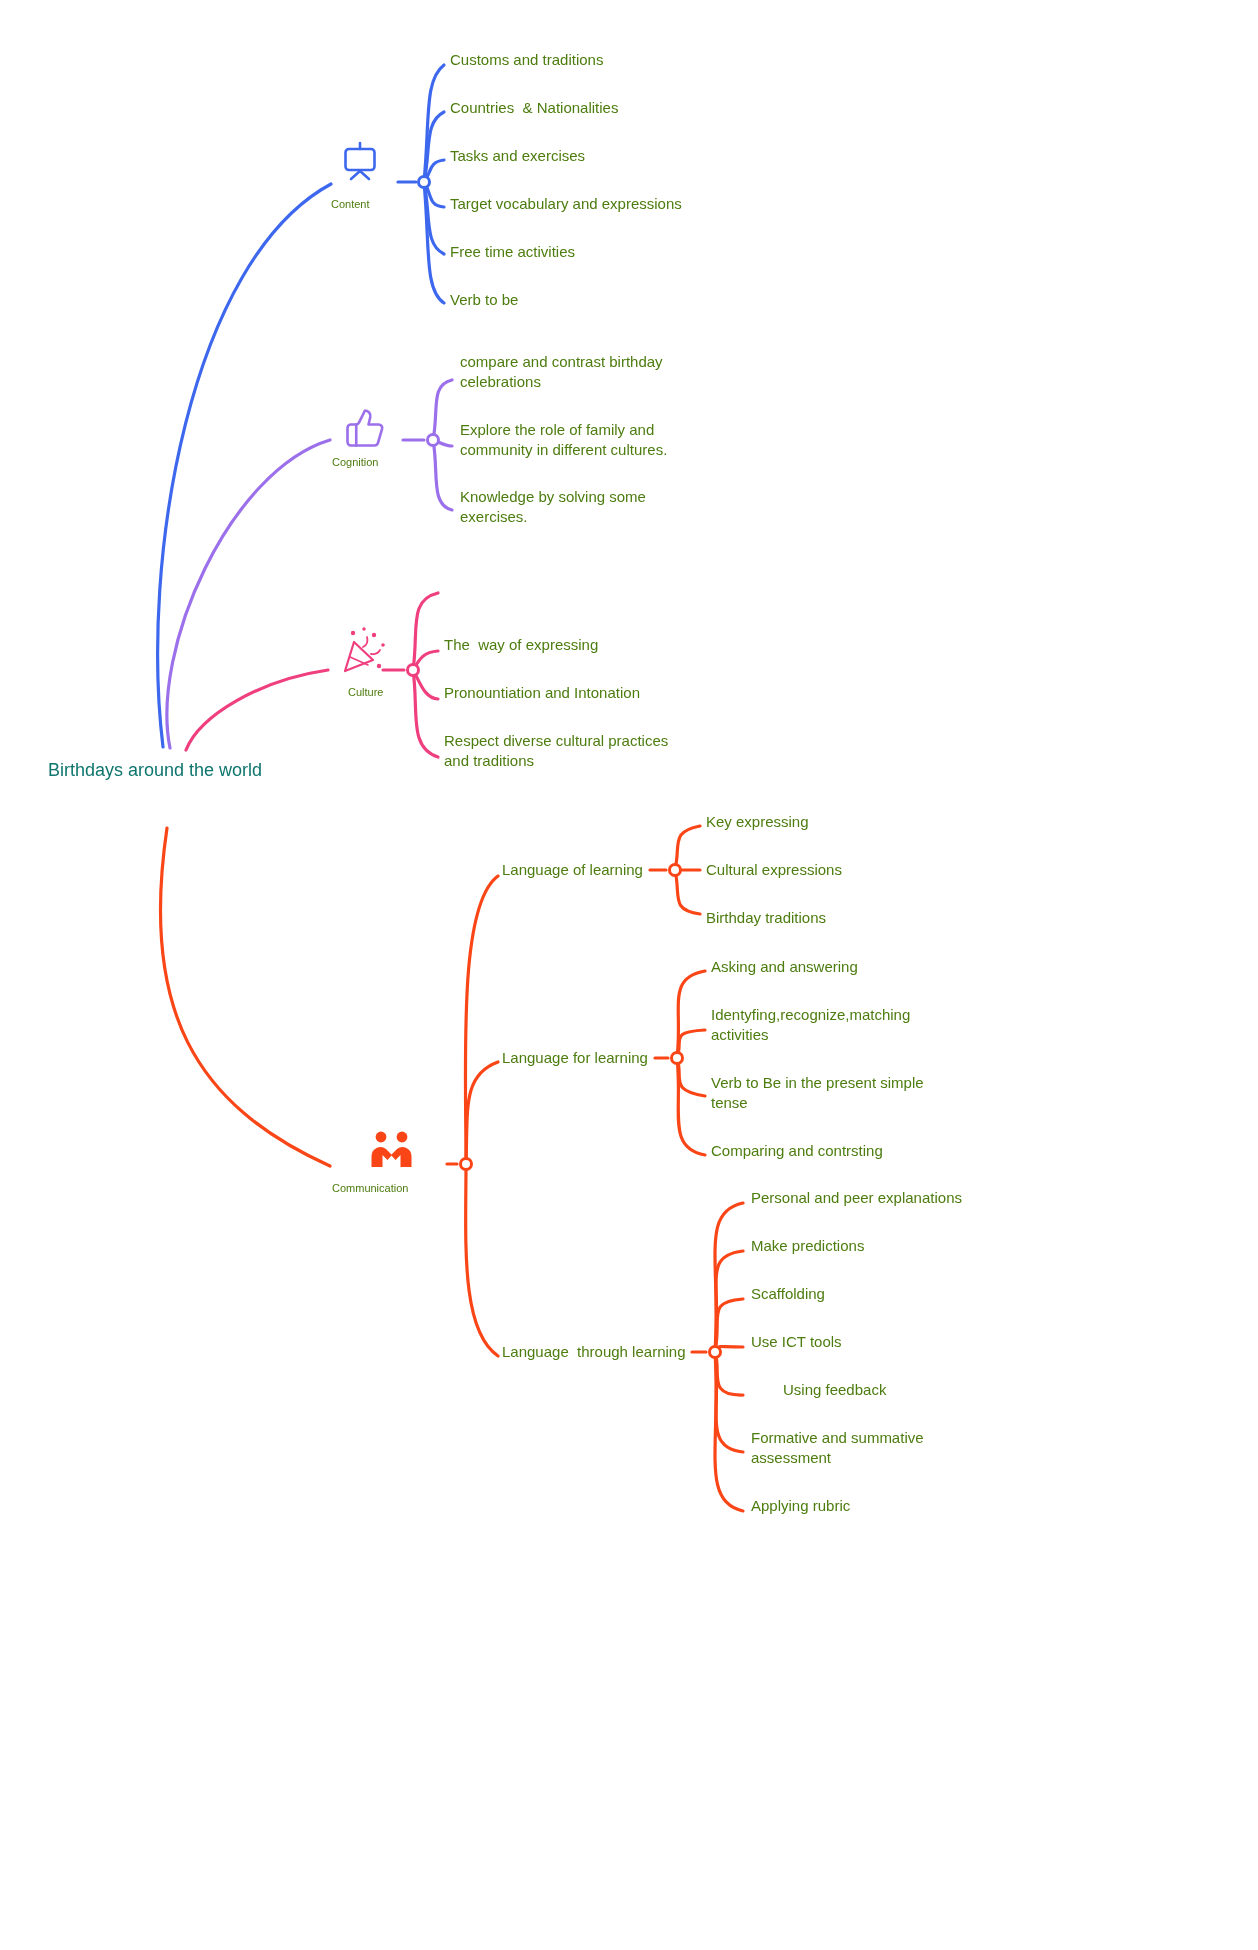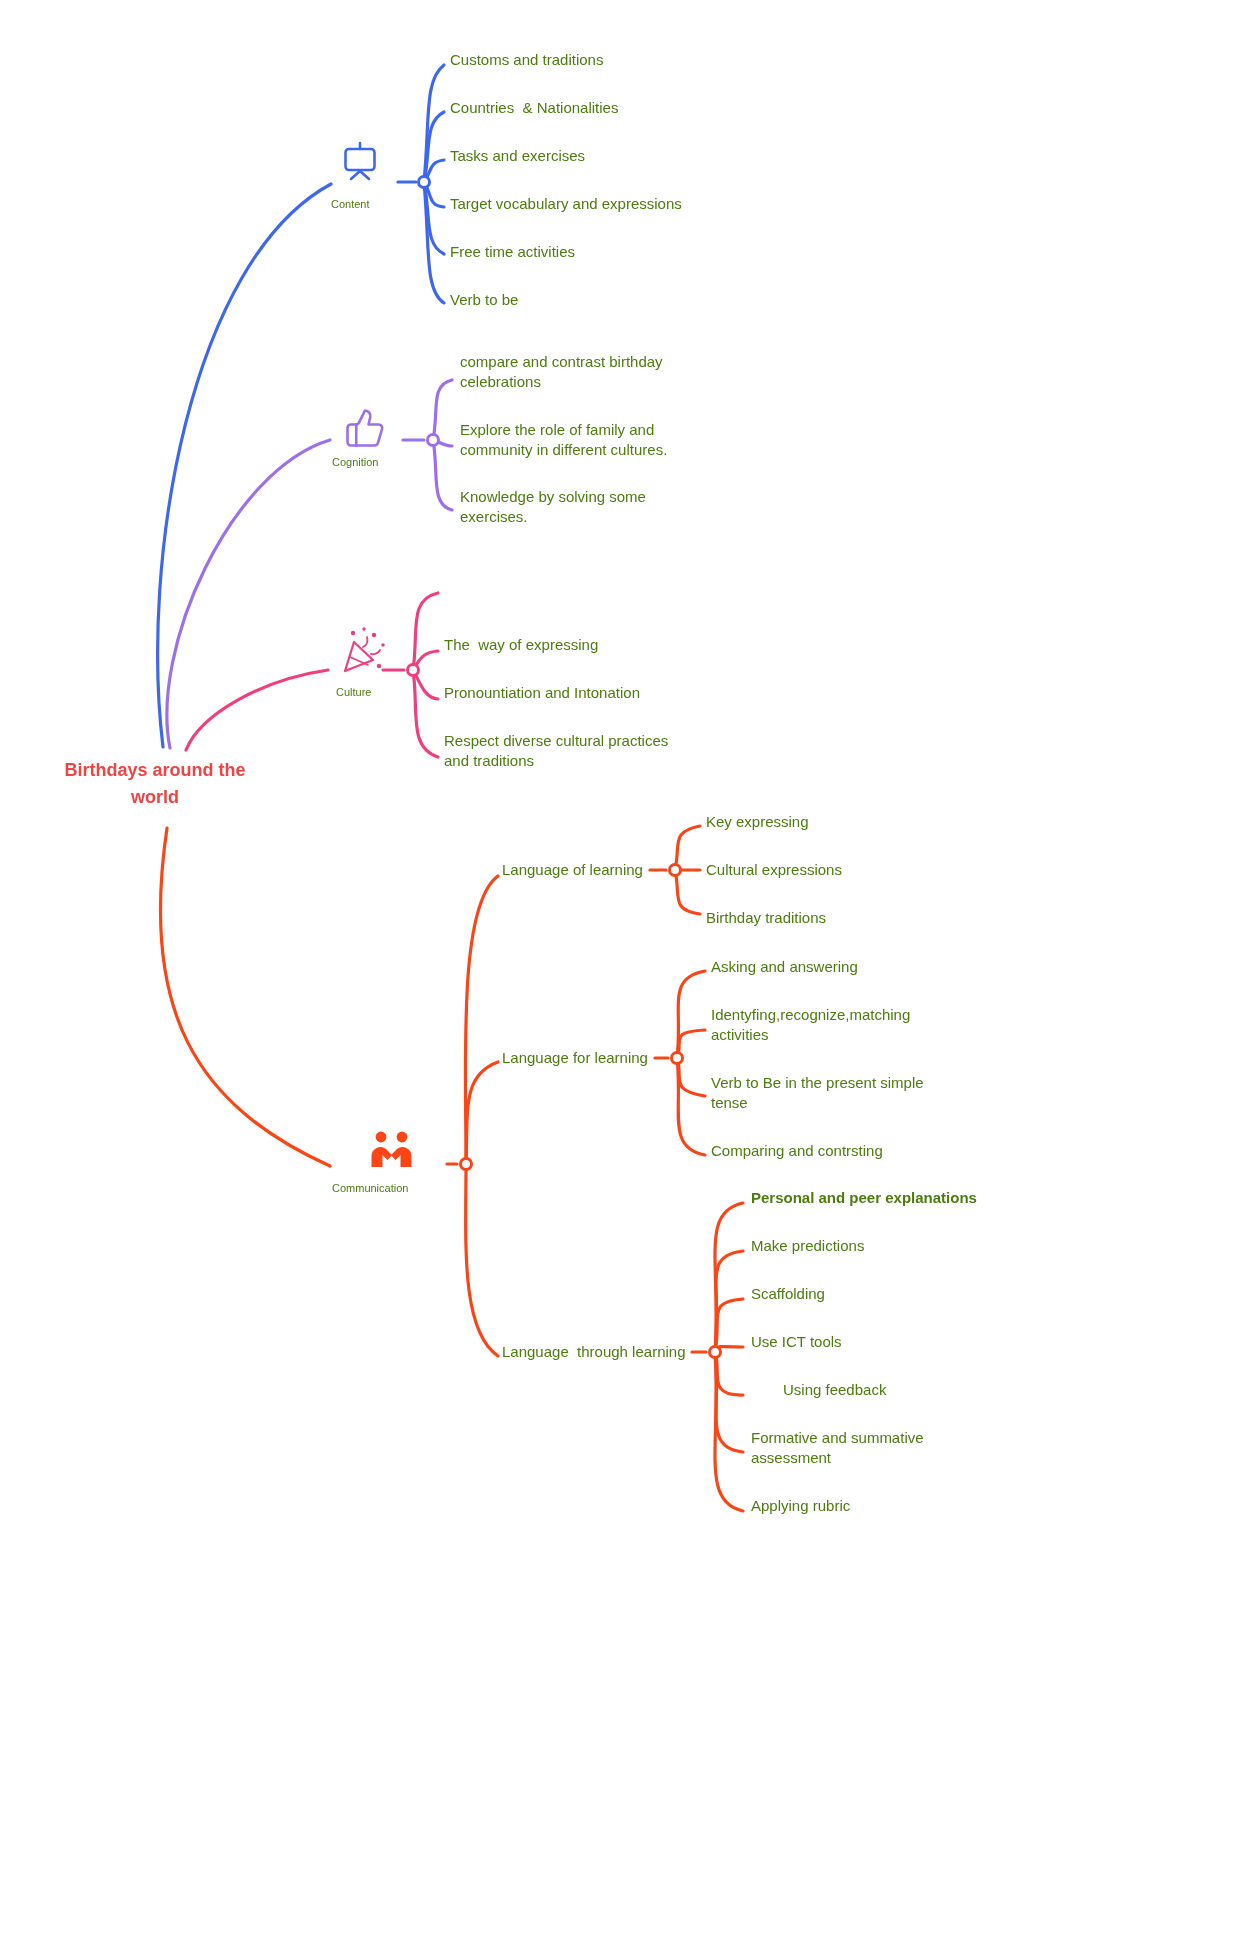--- a/index.html
+++ b/index.html
@@ -1,21 +1,21 @@
 <!DOCTYPE html>
 <html><head>
 <meta charset="utf-8">
 <style>
   html,body{margin:0;padding:0;background:#ffffff;}
   .canvas{position:relative;width:1258px;height:1950px;background:#ffffff;overflow:hidden;
           font-family:"Liberation Sans",sans-serif;color:#4b555f;}
   .layer{position:absolute;left:0;top:0;}
   .lbl{position:absolute;font-size:15px;line-height:19.5px;white-space:pre-wrap;color:#4d7c0f;}
   .root-title{position:absolute;left:47px;top:757px;width:216px;text-align:center;
-              font-weight:bold;font-size:18px;line-height:27px;color:#ef4444;white-space:pre-wrap;}
+              font-weight:normal;font-size:18px;line-height:27px;color:#0f766e;white-space:pre-wrap;}
   .branch-label{font-size:11px;}
 </style>
 </head>
 <body>
 
 <div class="canvas">
 
   <svg class="layer" width="1258" height="1950" viewBox="0 0 1258 1950" fill="none" stroke-linecap="round" stroke-linejoin="round">
 
     <g stroke="#3d68ee" stroke-width="3.2">
@@ -105,21 +105,21 @@
     <circle cx="466" cy="1164" r="5.5" fill="#ffffff" stroke="#fa4517" stroke-width="3"></circle>
     <circle cx="675" cy="870" r="5.5" fill="#ffffff" stroke="#fa4517" stroke-width="3"></circle>
     <circle cx="677" cy="1058" r="5.5" fill="#ffffff" stroke="#fa4517" stroke-width="3"></circle>
     <circle cx="715" cy="1352" r="5.5" fill="#ffffff" stroke="#fa4517" stroke-width="3"></circle>
   </svg>
 
   <div class="root-title">Birthdays around the world</div>
 
   <div class="lbl branch-label" style="left:331px;top:195px;">Content</div>
   <div class="lbl branch-label" style="left:332px;top:453px;">Cognition</div>
-  <div class="lbl branch-label" style="left:336px;top:683px;">Culture</div>
+  <div class="lbl branch-label" style="left:348px;top:683px;">Culture</div>
   <div class="lbl branch-label" style="left:332px;top:1179px;">Communication</div>
 
   <div class="lbl" style="left:450px;top:50px;">Customs and traditions</div>
   <div class="lbl" style="left:450px;top:98px;">Countries  &amp; Nationalities</div>
   <div class="lbl" style="left:450px;top:146px;">Tasks and exercises</div>
   <div class="lbl" style="left:450px;top:194px;">Target vocabulary and expressions</div>
   <div class="lbl" style="left:450px;top:242px;">Free time activities</div>
   <div class="lbl" style="left:450px;top:290px;">Verb to be</div>
 
   <div class="lbl" style="left:460px;top:352px;max-width:225px;">compare and contrast birthday celebrations</div>
@@ -136,21 +136,21 @@
 
   <div class="lbl" style="left:706px;top:812px;">Key expressing</div>
   <div class="lbl" style="left:706px;top:860px;">Cultural expressions</div>
   <div class="lbl" style="left:706px;top:908px;">Birthday traditions</div>
 
   <div class="lbl" style="left:711px;top:957px;">Asking and answering</div>
   <div class="lbl" style="left:711px;top:1005px;max-width:220px;">Identyfing,recognize,matching activities</div>
   <div class="lbl" style="left:711px;top:1073px;max-width:235px;">Verb to Be in the present simple tense</div>
   <div class="lbl" style="left:711px;top:1141px;">Comparing and contrsting</div>
 
-  <div class="lbl" style="left:751px;top:1188px;font-weight:bold;">Personal and peer explanations</div>
+  <div class="lbl" style="left:751px;top:1188px;">Personal and peer explanations</div>
   <div class="lbl" style="left:751px;top:1236px;">Make predictions</div>
   <div class="lbl" style="left:751px;top:1284px;">Scaffolding</div>
   <div class="lbl" style="left:751px;top:1332px;">Use ICT tools</div>
   <div class="lbl" style="left:751px;top:1380px;margin-left:32px;">Using feedback</div>
   <div class="lbl" style="left:751px;top:1428px;max-width:195px;">Formative and summative assessment</div>
   <div class="lbl" style="left:751px;top:1496px;">Applying rubric</div>
 
 </div>
 
 </body></html>

